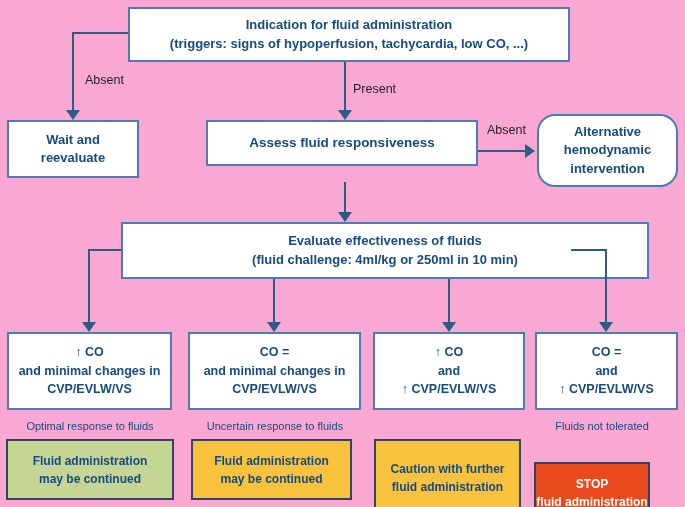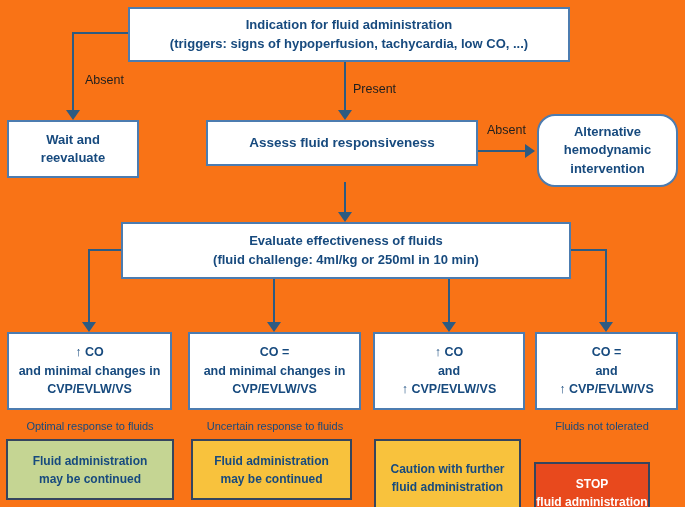--- a/index.html
+++ b/index.html
@@ -1,16 +1,16 @@
 <!DOCTYPE html>
 <html><head>
 <meta charset="utf-8">
 <style>
   html,body{margin:0;padding:0;background:#ffffff;font-family:"Liberation Sans","DejaVu Sans",sans-serif;}
-  #flowchart{position:relative;width:685px;height:507px;background:#f97316;overflow:hidden;}
+  #flowchart{position:relative;width:685px;height:507px;background:#f9a8d4;overflow:hidden;}
 
   .box{
     position:absolute;box-sizing:border-box;
     border:2px solid #4c7cb0;background:#ffffff;color:#174a7e;
     font-weight:700;display:flex;flex-direction:column;
     align-items:center;justify-content:center;text-align:center;
     font-size:13px;line-height:1.4;
   }
   .box .bline{white-space:nowrap;}
 
@@ -72,21 +72,21 @@
 
   <div class="box" style="left:537px;top:114px;width:141px;height:73px;border-radius:18px;">
     <div class="bline">Alternative</div>
     <div class="bline">hemodynamic</div>
     <div class="bline">intervention</div>
   </div>
 
   <div class="line" style="left:344px;top:182px;width:2px;height:32px;"></div>
   <div class="arrow-down" style="left:338px;top:212px;"></div>
 
-  <div class="box" style="left:121px;top:222px;width:450px;height:57px;">
+  <div class="box" style="left:121px;top:222px;width:528px;height:57px;">
     <div class="bline">Evaluate effectiveness of fluids</div>
     <div class="bline">(fluid challenge: 4ml/kg or 250ml in 10 min)</div>
   </div>
 
   <div class="line" style="left:88px;top:249px;width:33px;height:2px;"></div>
   <div class="line" style="left:88px;top:249px;width:2px;height:74px;"></div>
   <div class="arrow-down" style="left:82px;top:322px;"></div>
 
   <div class="line" style="left:273px;top:279px;width:2px;height:44px;"></div>
   <div class="arrow-down" style="left:267px;top:322px;"></div>

